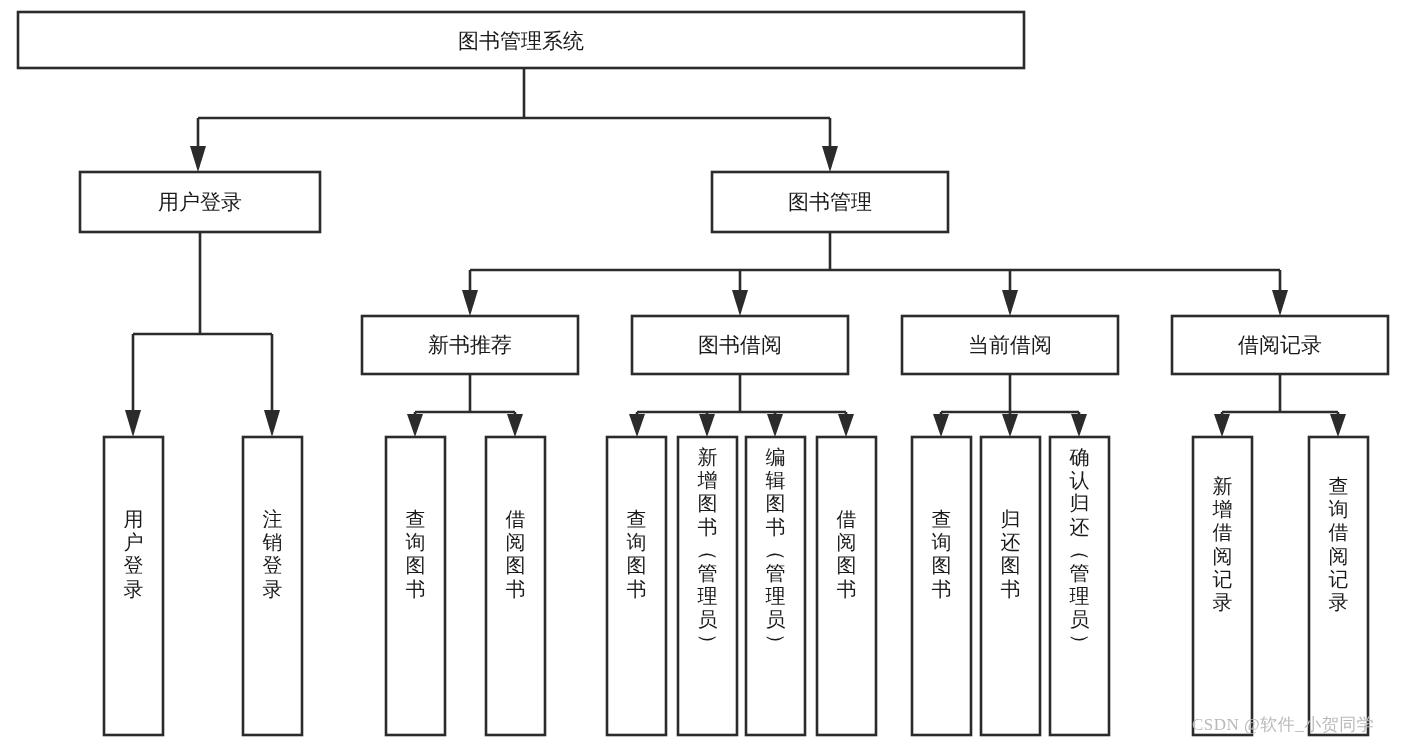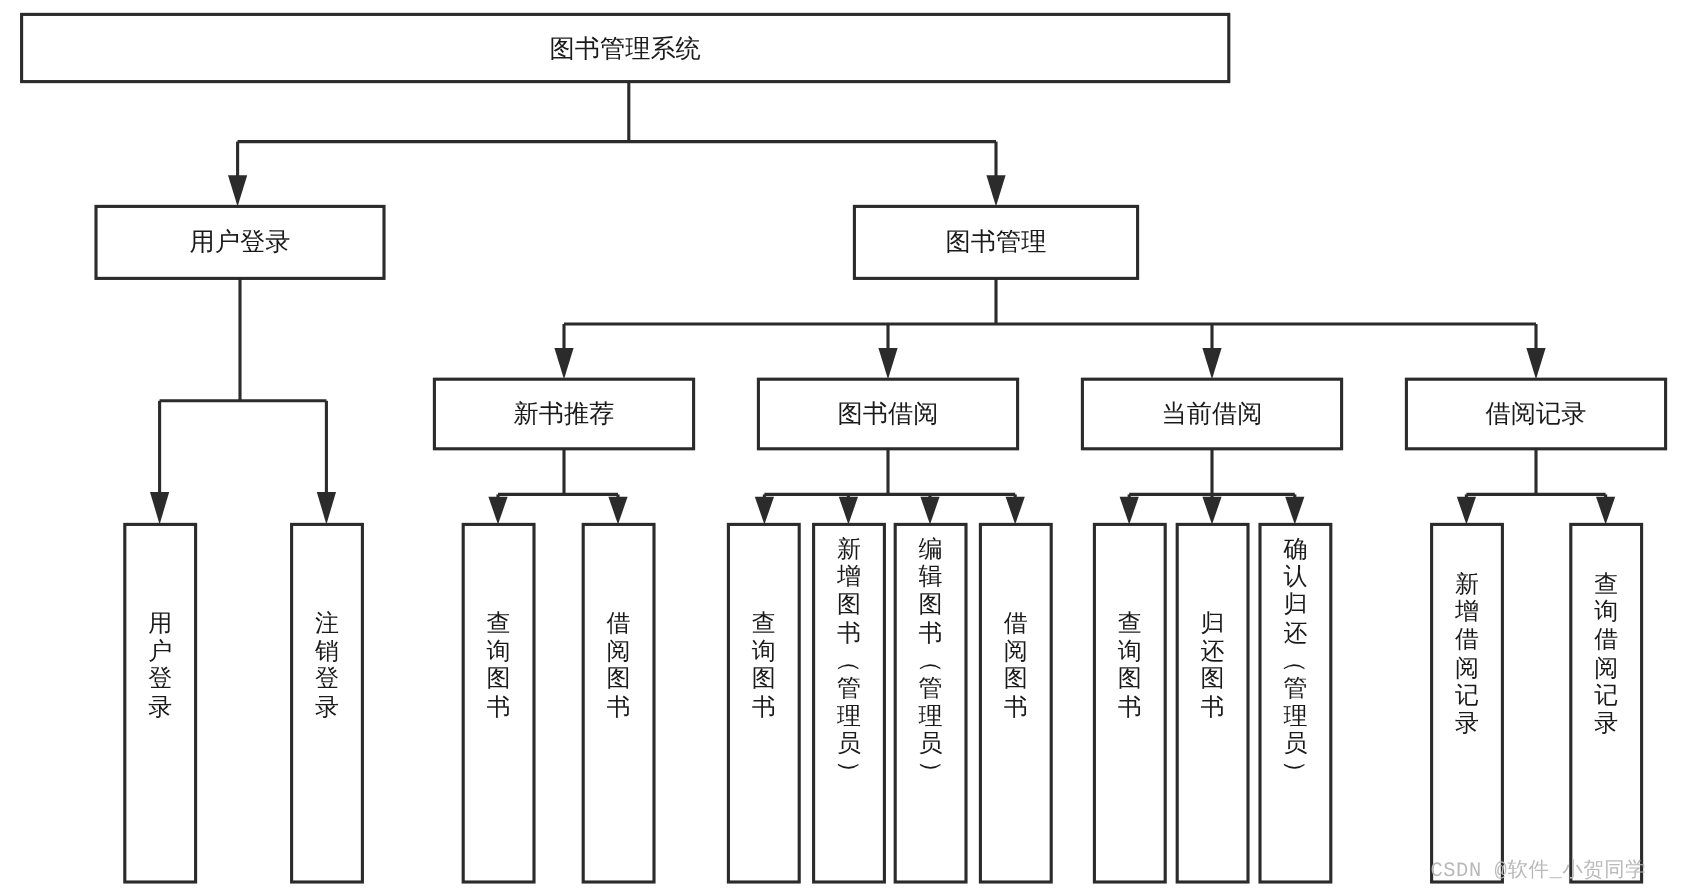--- a/index.html
+++ b/index.html
@@ -66,21 +66,21 @@
     display: block;
     text-align: center;
   }
   .vlabel .rot {
     transform: rotate(90deg);
   }
   .watermark {
     position: absolute;
     left: 1192px;
     top: 713px;
-    font-family: Liberation Mono, monospace;
+    font-family: Liberation Serif, serif;
     font-size: 17px;
     color: #b9b9b9;
     white-space: nowrap;
     letter-spacing: 0.5px;
   }
 </style>
 </head>
 <body>
 
 <div id="diagram-root">

